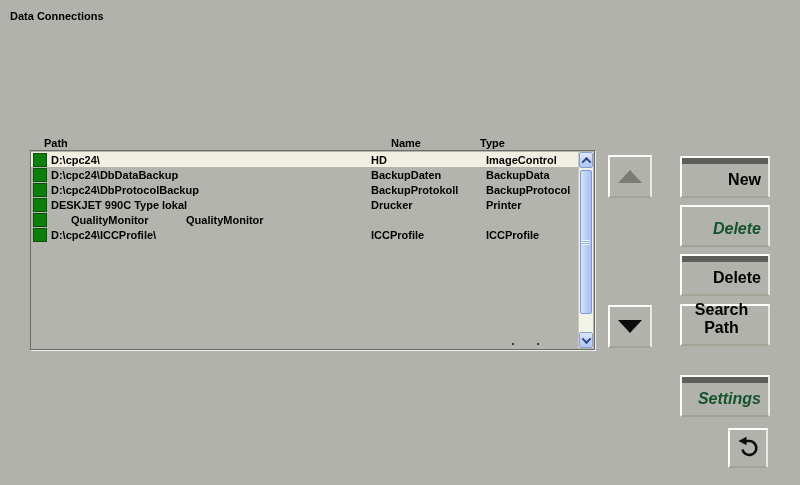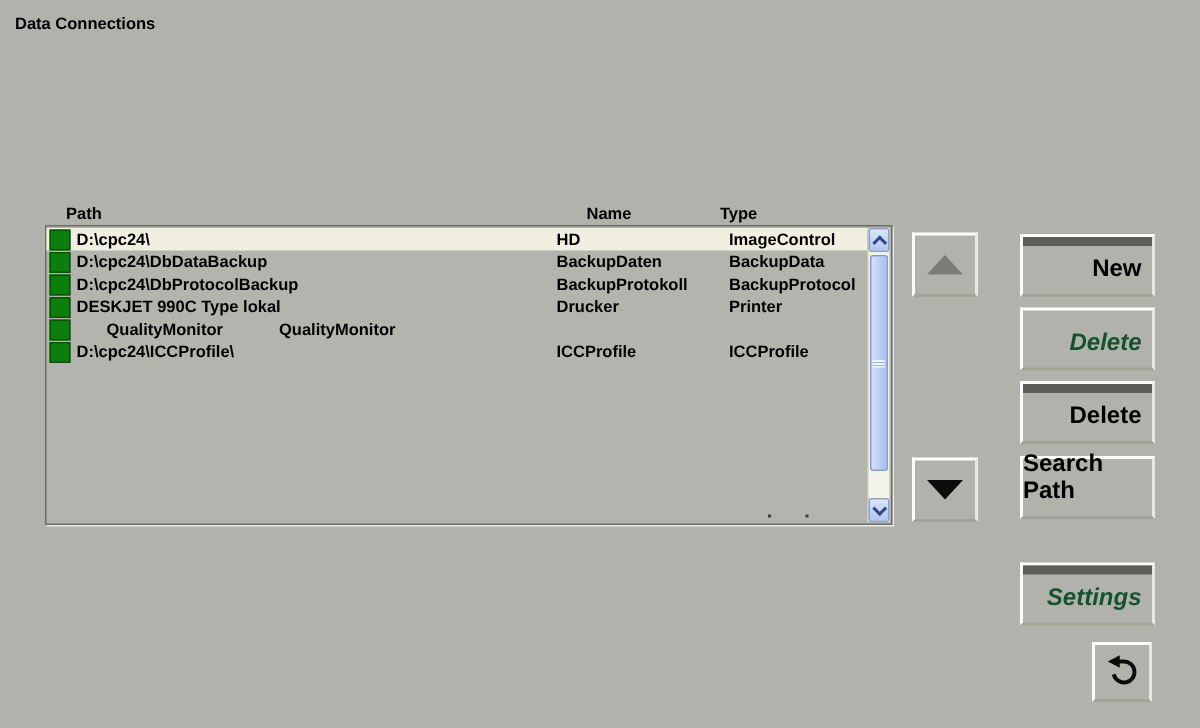--- a/index.html
+++ b/index.html
@@ -61,21 +61,21 @@
   .tri-up{width:0;height:0;border-left:12px solid transparent;border-right:12px solid transparent;border-bottom:13px solid #7c7c76;}
   .tri-down{width:0;height:0;border-left:12px solid transparent;border-right:12px solid transparent;border-top:13px solid #0c0c0c;}
 
   .act-btn{
     left:680px;width:90px;height:42px;font-size:16px;
     display:flex;align-items:flex-end;justify-content:flex-end;
     padding:0 7px 7px 0;position:absolute;
   }
   .act-btn.disabled{color:#14532d;font-style:italic;}
   .act-btn .topbar{position:absolute;left:0;top:0;right:0;height:6px;background:#5d5d5b;}
-  .b-new{top:156px;} .b-delete{top:205px;} .b-change{top:254px;} .b-search{top:304px;} .b-settings{top:375px;}
+  .b-new{top:156px;} .b-delete{top:205px;} .b-change{top:254px;} .b-search{top:304px;text-align:center;} .b-settings{top:375px;}
 
   .back-btn{left:728px;top:428px;width:40px;height:40px;display:flex;align-items:center;justify-content:center;}
 </style>
 </head>
 <body>
 
 <div class="abs page-title">Data Connections</div>
 
 <div class="abs col-header col-path">Path</div>
 <div class="abs col-header col-name">Name</div>

